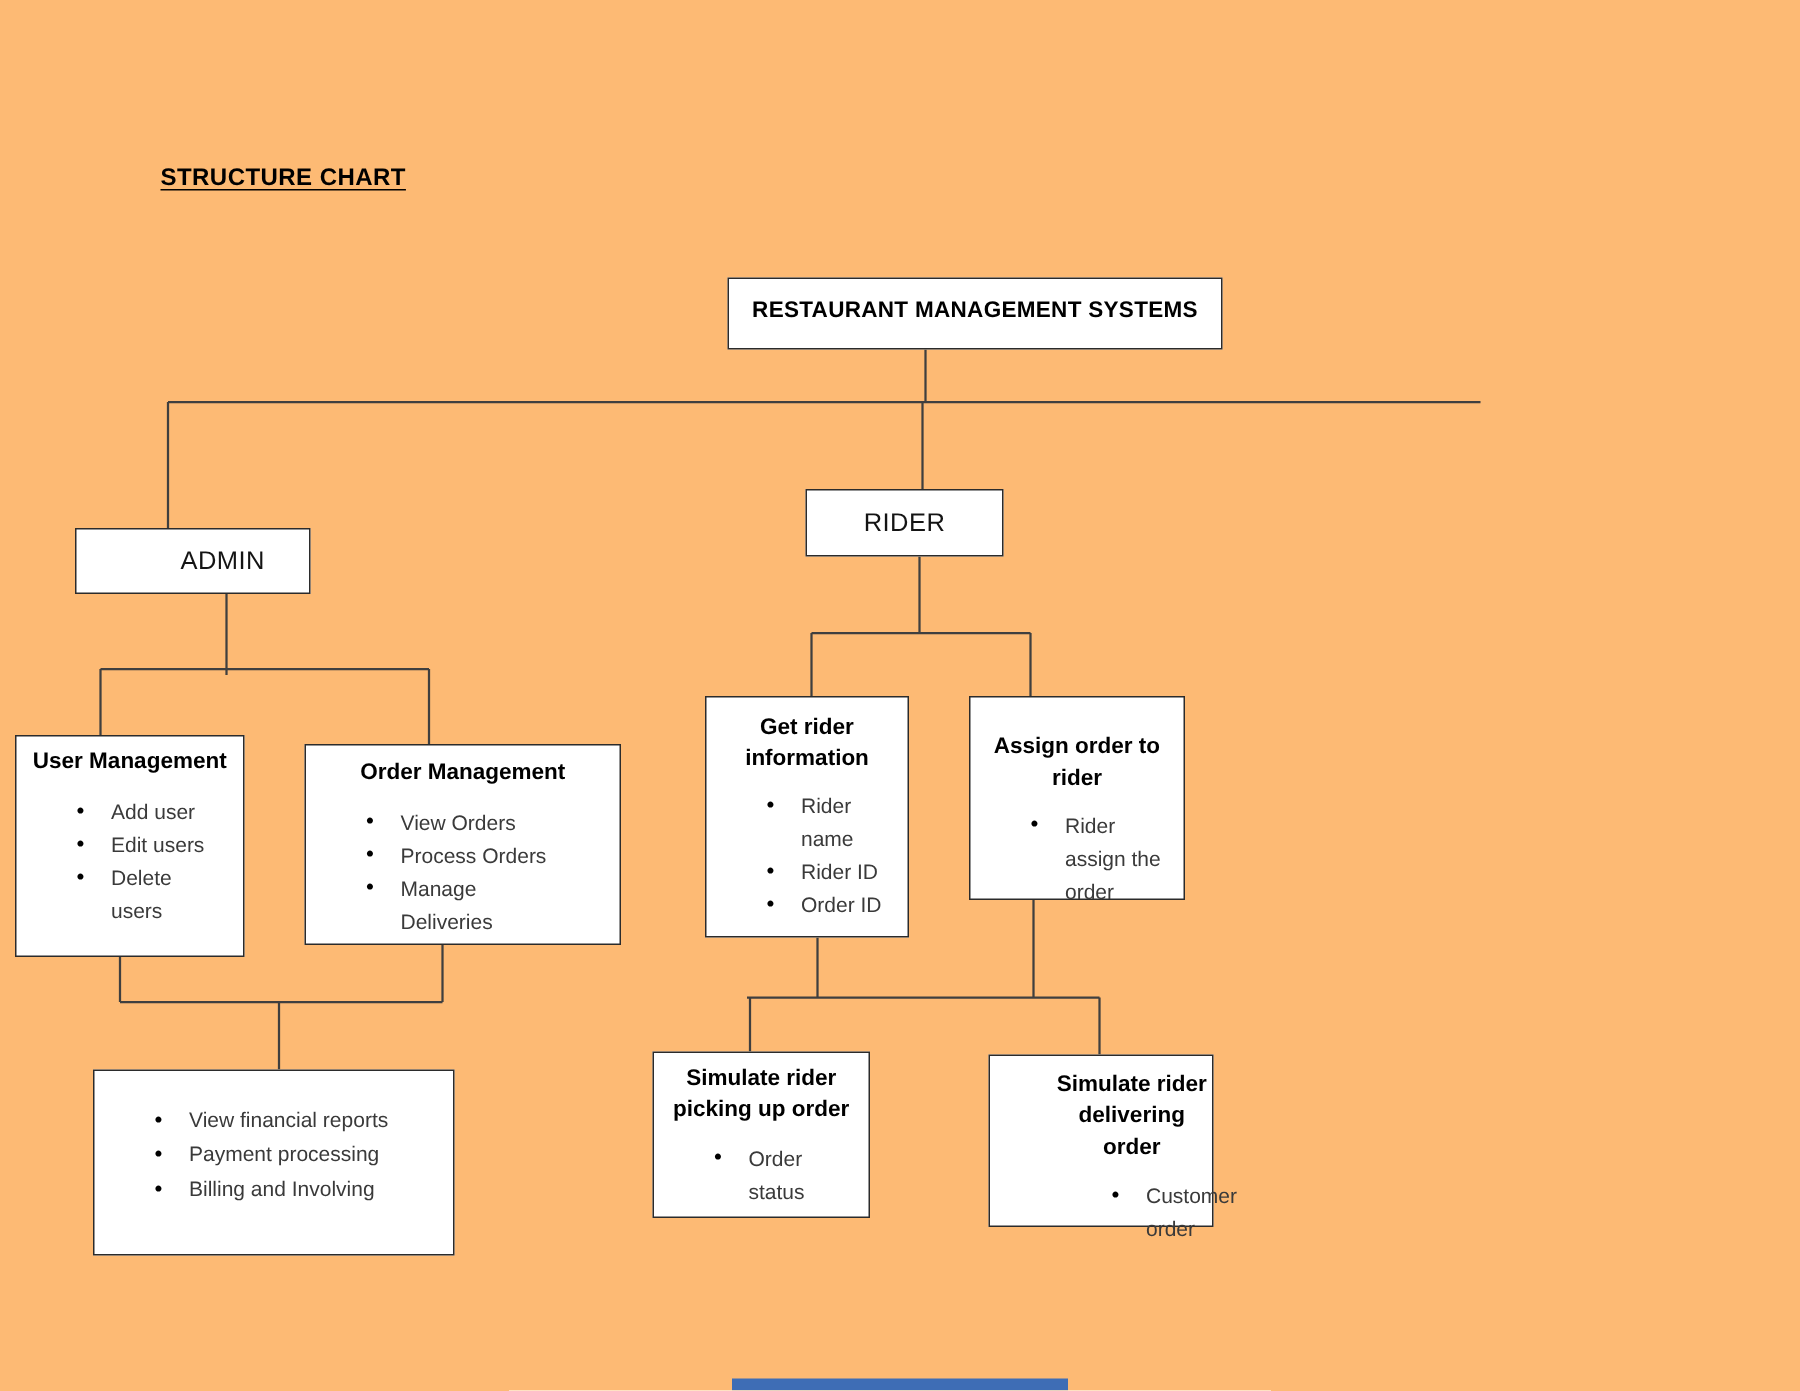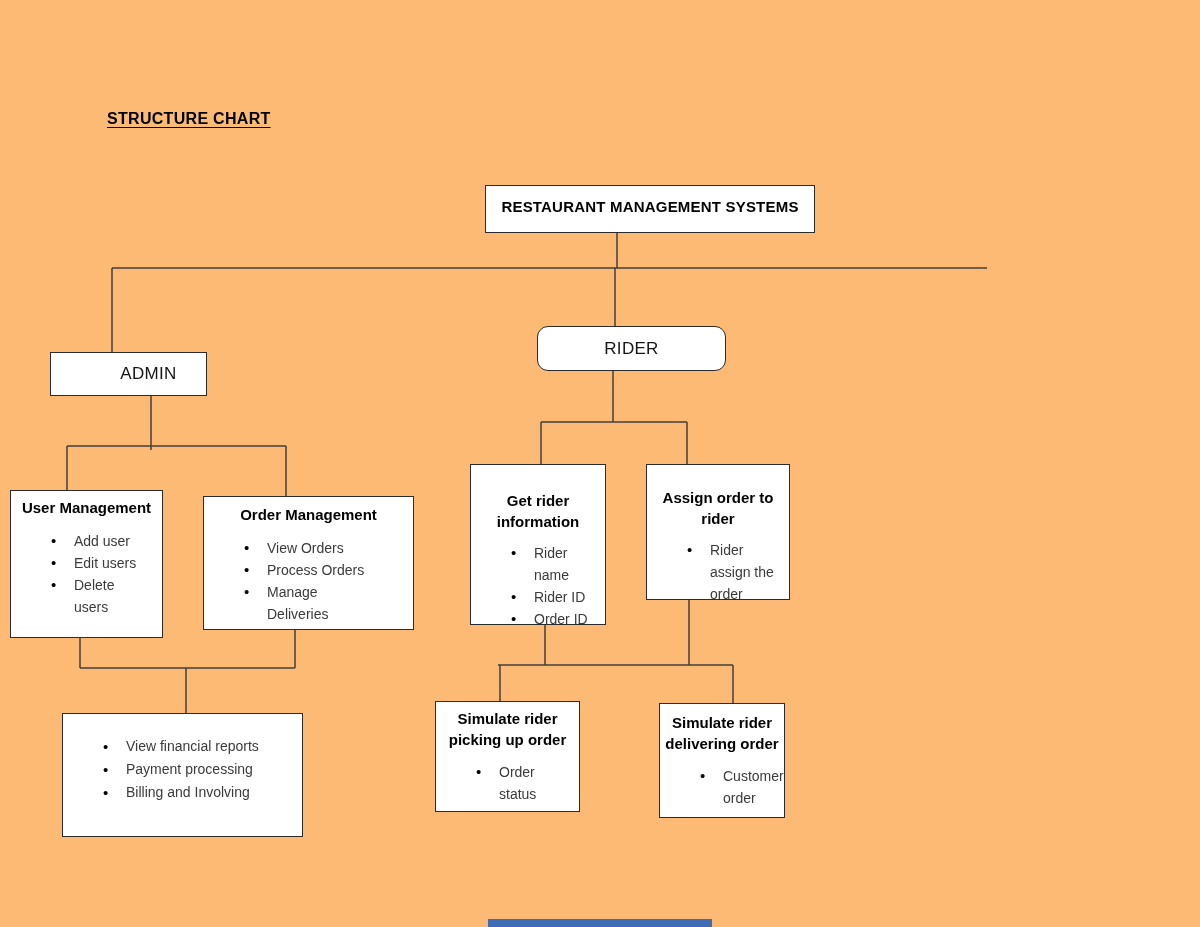--- a/index.html
+++ b/index.html
@@ -76,48 +76,48 @@
     flex: 0 0 23px;
     font-size: 15px;
   }
   .item-text { display: block; }
 
   
   #box-root   { left: 442px; top: 185px; width: 330px; height: 48px; padding-top: 10px; margin-left: 43px; }
   #box-root .node-title { font-size: 15px; letter-spacing: 0.2px; }
 
   #box-admin  { left: 50px;  top: 352px; width: 157px; height: 44px; padding-left: 40px; }
-  #box-rider  { left: 537px; top: 326px; width: 189px; height: 45px; border-radius: 11px; }
+  #box-rider  { left: 537px; top: 326px; width: 132px; height: 45px; }
 
   #box-user-mgmt  { left: 10px;  top: 490px; width: 153px; height: 148px; padding-top: 6px; }
   #box-user-mgmt .item-text { max-width: 76px; }
 
   #box-order-mgmt { left: 203px; top: 496px; width: 211px; height: 134px; padding-top: 7px; }
   #box-order-mgmt .item-text { max-width: 105px; }
 
   #box-financial  { left: 62px;  top: 713px; width: 241px; height: 124px; padding-top: 9px; }
   #box-financial ul.items li { line-height: 23px; }
   #box-financial .item-text { max-width: 165px; }
 
-  #box-get-rider  { left: 470px; top: 464px; width: 136px; height: 161px; padding-top: 25px; }
+  #box-get-rider  { left: 470px; top: 464px; width: 136px; height: 161px; padding-top: 9px; }
   #box-get-rider .node-title { max-width: 95px; }
   #box-get-rider ul.items { margin-top: 10px; }
   #box-get-rider .item-text { max-width: 60px; }
 
   #box-assign-order { left: 646px; top: 464px; width: 144px; height: 136px; padding-top: 22px; }
   #box-assign-order .node-title { max-width: 120px; }
   #box-assign-order ul.items { margin-top: 10px; }
   #box-assign-order .item-text { max-width: 72px; }
 
   #box-sim-pickup  { left: 435px; top: 701px; width: 145px; height: 111px; padding-top: 6px; }
   #box-sim-pickup .node-title { max-width: 128px; }
   #box-sim-pickup ul.items { margin-top: 11px; }
   #box-sim-pickup .item-text { max-width: 60px; }
 
-  #box-sim-deliver { left: 659px; top: 703px; width: 126px; height: 115px; padding-top: 8px; }
+  #box-sim-deliver { left: 659px; top: 703px; width: 150px; height: 115px; padding-top: 8px; padding-left: 41px; }
   #box-sim-deliver .node-title { max-width: 130px; }
   #box-sim-deliver ul.items { margin-top: 11px; }
   #box-sim-deliver .item-text { max-width: 80px; }
 
   .bottom-bar {
     position: absolute;
     left: 488px;
     top: 919px;
     width: 224px;
     height: 8px;

